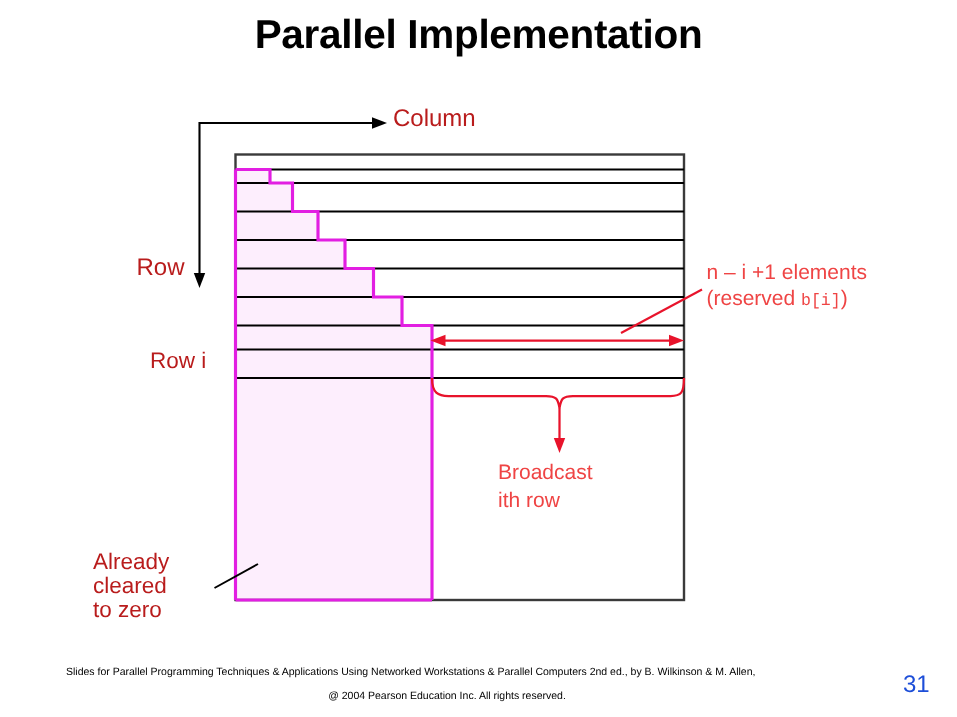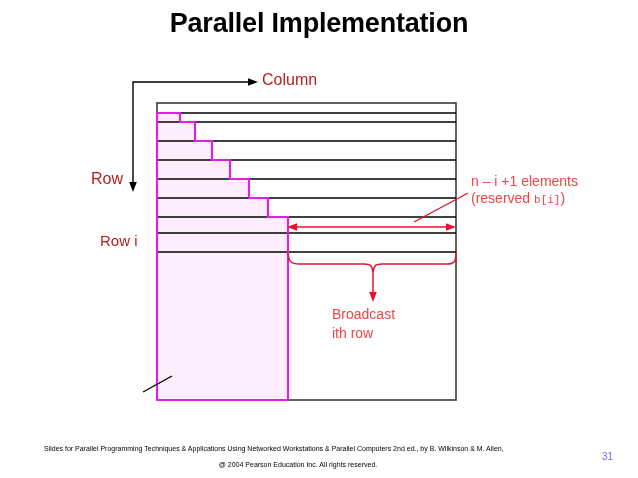--- a/index.html
+++ b/index.html
@@ -111,23 +111,23 @@
     text-align: center;
     font-size: 7px;
     line-height: 10px;
     color: #000000;
     white-space: nowrap;
   }
   #page-number {
     position: absolute;
     left: 602px;
     top: 449px;
-    font-size: 10px;
+    font-size: 16px;
     line-height: 16px;
-    color: #8b5cf6;
+    color: #1d4ed8;
   }
 </style>
 </head>
 <body>
 
 <div id="slide">
 
   <div id="slide-title">Parallel Implementation</div>
 
   <svg id="diagram-svg" viewBox="0 0 638 440">
@@ -188,20 +188,25 @@
 
     <line x1="143" y1="392" x2="172" y2="376" stroke="#000000" stroke-width="1.3"></line>
   </svg>
 
   <div class="diagram-label" id="label-column">Column</div>
 
   <div class="diagram-label" id="label-row">Row</div>
 
   <div class="diagram-label" id="label-row-i">Row i</div>
 
+  <div class="diagram-label" id="label-cleared">
+    <div>Already</div>
+    <div>cleared</div>
+    <div>to zero</div>
+  </div>
 
   <div class="red-label" id="label-elements">
     <div>n – i +1 elements</div>
     <div><span>(reserved </span><span class="mono">b[i]</span><span>)</span></div>
   </div>
 
   <div class="red-label" id="label-broadcast">
     <div>Broadcast</div>
     <div>ith row</div>
   </div>

